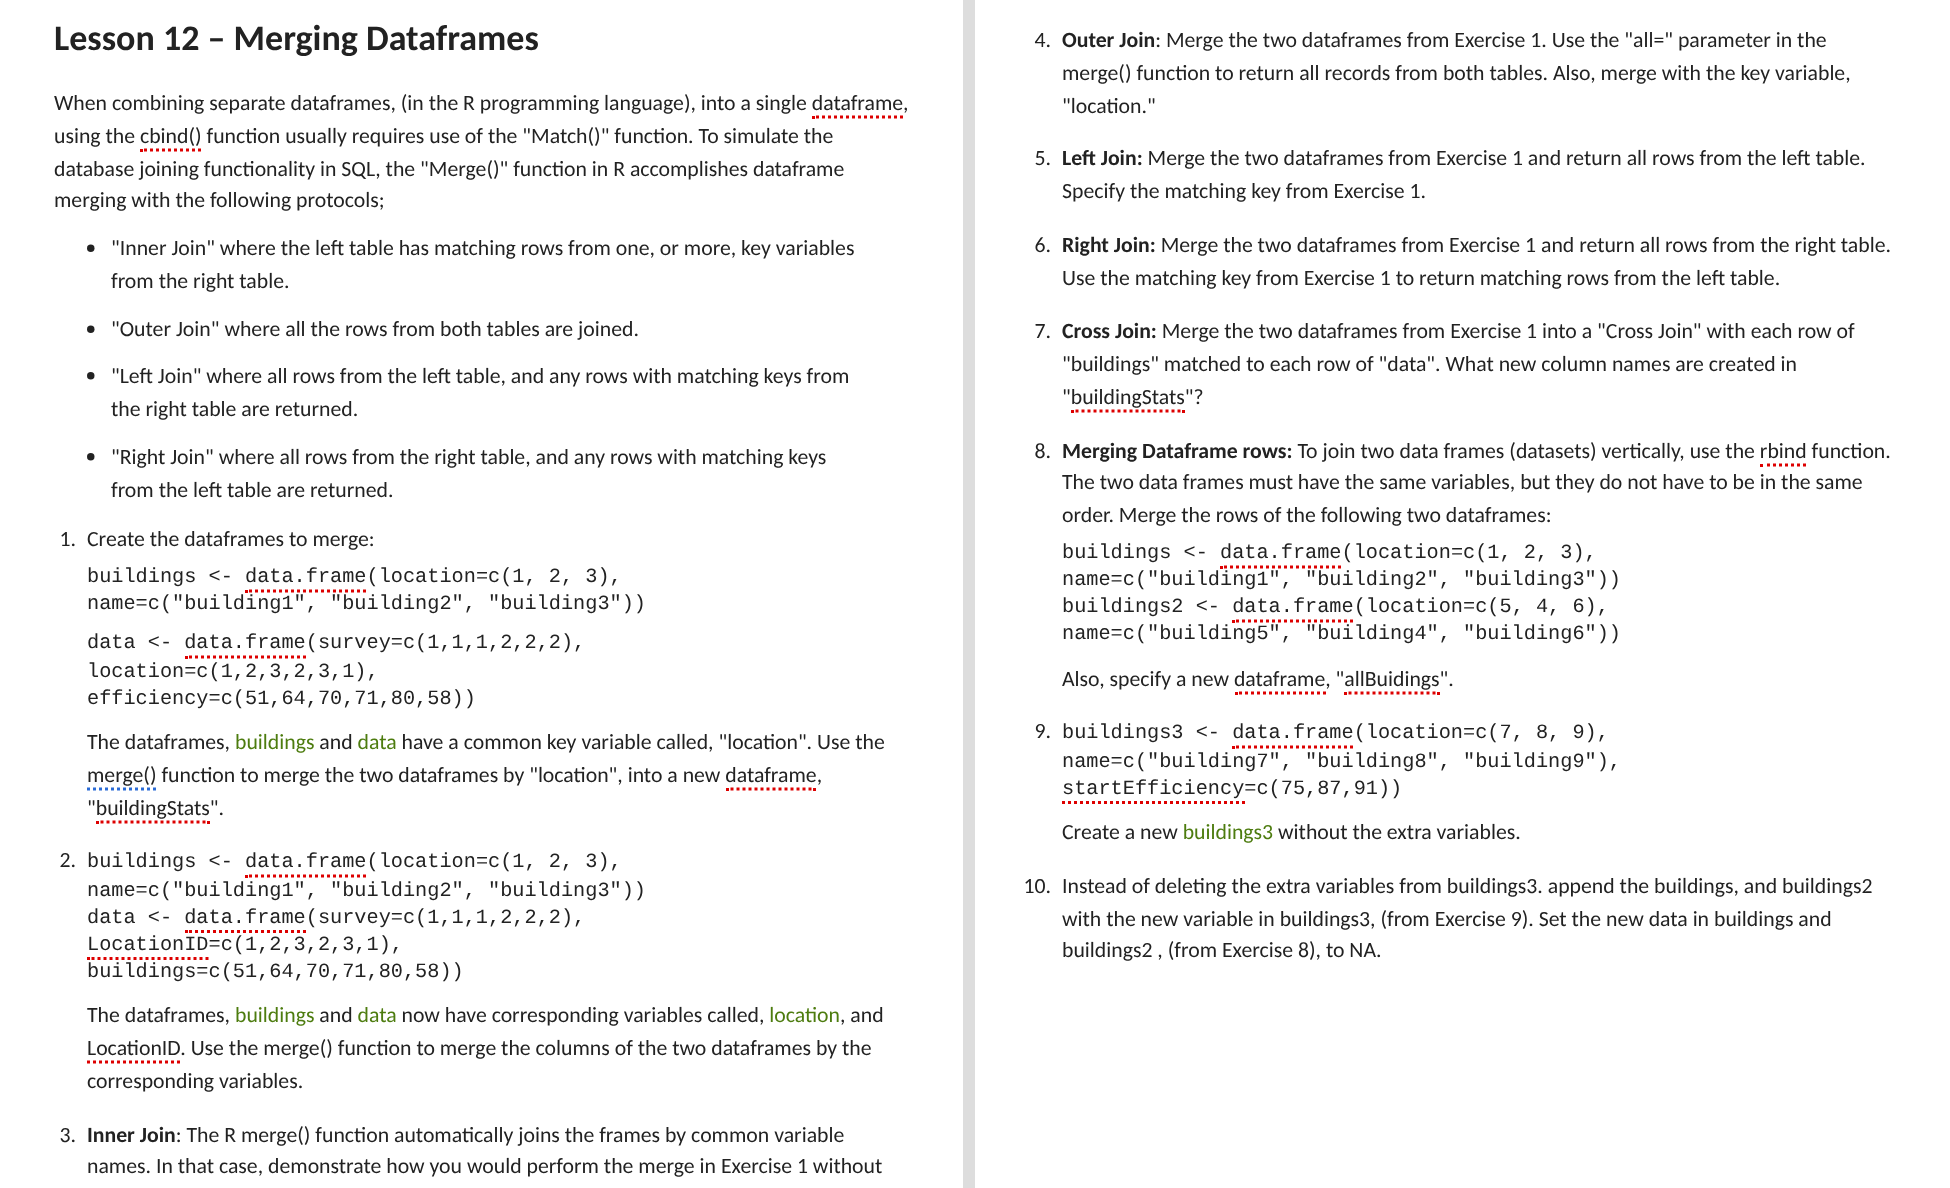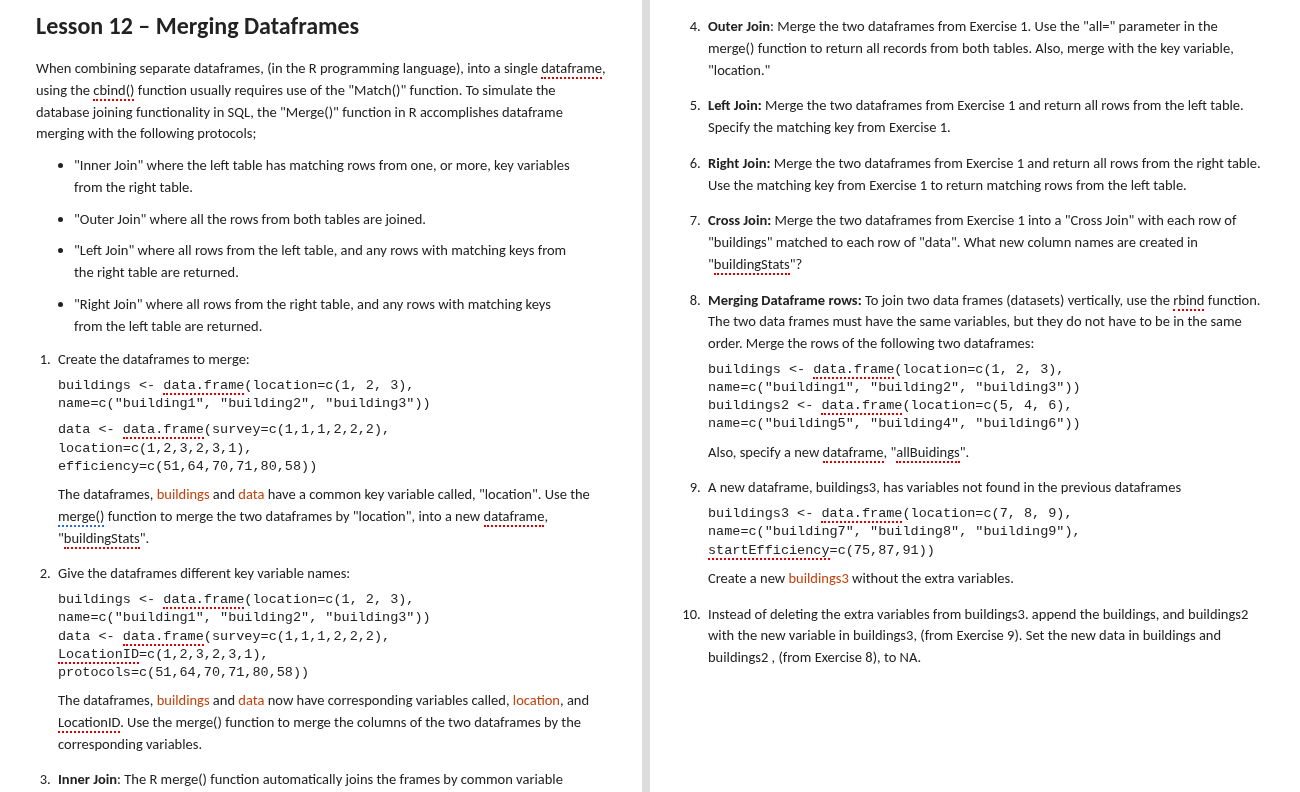--- a/index.html
+++ b/index.html
@@ -53,21 +53,21 @@
     margin-bottom: 14px;
     padding-left: 4px;
   }
   .code {
     font-family: "Courier New", monospace;
     font-size: 13.5px;
     white-space: pre-wrap;
     margin: 6px 0 8px 0;
     line-height: 1.35;
   }
-  .hl { color: #c2410c; }
+  .hl { color: #4d7c0f; }
   b { font-weight: 700; }
   .indent { margin-left:0; }
 </style>
 </head>
 <body>
 
 <div class="pages">
 
   <div class="page">
     <h1>Lesson 12 – Merging Dataframes</h1>
@@ -90,26 +90,25 @@
 name=c("building1", "building2", "building3"))</span></div>
         <div class="code"><span>data &lt;- </span><span class="spell">data.frame</span><span>(survey=c(1,1,1,2,2,2),
 location=c(1,2,3,2,3,1),
 efficiency=c(51,64,70,71,80,58))</span></div>
         <p class="indent">
           <span>The dataframes, </span><span class="hl">buildings</span><span> and </span><span class="hl">data</span><span> have a common key variable called, "location". Use the </span><span class="spell spell-blue">merge()</span><span> function to merge the two dataframes by "location", into a new </span><span class="spell">dataframe</span><span>, "</span><span class="spell">buildingStats</span><span>".</span>
         </p>
       </li>
 
       <li>
-        <span>Give the dataframes different key variable names:</span>
         <div class="code"><span>buildings &lt;- </span><span class="spell">data.frame</span><span>(location=c(1, 2, 3),
 name=c("building1", "building2", "building3"))
 data &lt;- </span><span class="spell">data.frame</span><span>(survey=c(1,1,1,2,2,2),
 </span><span class="spell">LocationID</span><span>=c(1,2,3,2,3,1),
-protocols=c(51,64,70,71,80,58))</span></div>
+buildings=c(51,64,70,71,80,58))</span></div>
         <p class="indent">
           <span>The dataframes, </span><span class="hl">buildings</span><span> and </span><span class="hl">data</span><span> now have corresponding variables called, </span><span class="hl">location</span><span>, and </span><span class="spell">LocationID</span><span>. Use the merge() function to merge the columns of the two dataframes by the corresponding variables.</span>
         </p>
       </li>
 
       <li>
         <b>Inner Join</b><span>: The R merge() function automatically joins the frames by common variable names. In that case, demonstrate how you would perform the merge in Exercise 1 without specifying the key variable.</span>
       </li>
     </ol>
   </div>
@@ -132,21 +131,20 @@
         <b>Merging Dataframe rows:</b><span> To join two data frames (datasets) vertically, use the </span><span class="spell">rbind</span><span> function. The two data frames must have the same variables, but they do not have to be in the same order. Merge the rows of the following two dataframes:</span>
         <div class="code"><span>buildings &lt;- </span><span class="spell">data.frame</span><span>(location=c(1, 2, 3),
 name=c("building1", "building2", "building3"))
 buildings2 &lt;- </span><span class="spell">data.frame</span><span>(location=c(5, 4, 6),
 name=c("building5", "building4", "building6"))</span></div>
         <p>
           <span>Also, specify a new </span><span class="spell">dataframe</span><span>, "</span><span class="spell">allBuidings</span><span>".</span>
         </p>
       </li>
       <li>
-        <span>A new dataframe, buildings3, has variables not found in the previous dataframes</span>
         <div class="code"><span>buildings3 &lt;- </span><span class="spell">data.frame</span><span>(location=c(7, 8, 9),
 name=c("building7", "building8", "building9"),
 </span><span class="spell">startEfficiency</span><span>=c(75,87,91))</span></div>
         <p>
           <span>Create a new </span><span class="hl">buildings3</span><span> without the extra variables.</span>
         </p>
       </li>
       <li>
         <span>Instead of deleting the extra variables from buildings3. append the buildings, and buildings2 with the new variable in buildings3, (from Exercise 9). Set the new data in buildings and buildings2 , (from Exercise 8), to NA.</span>
       </li>

